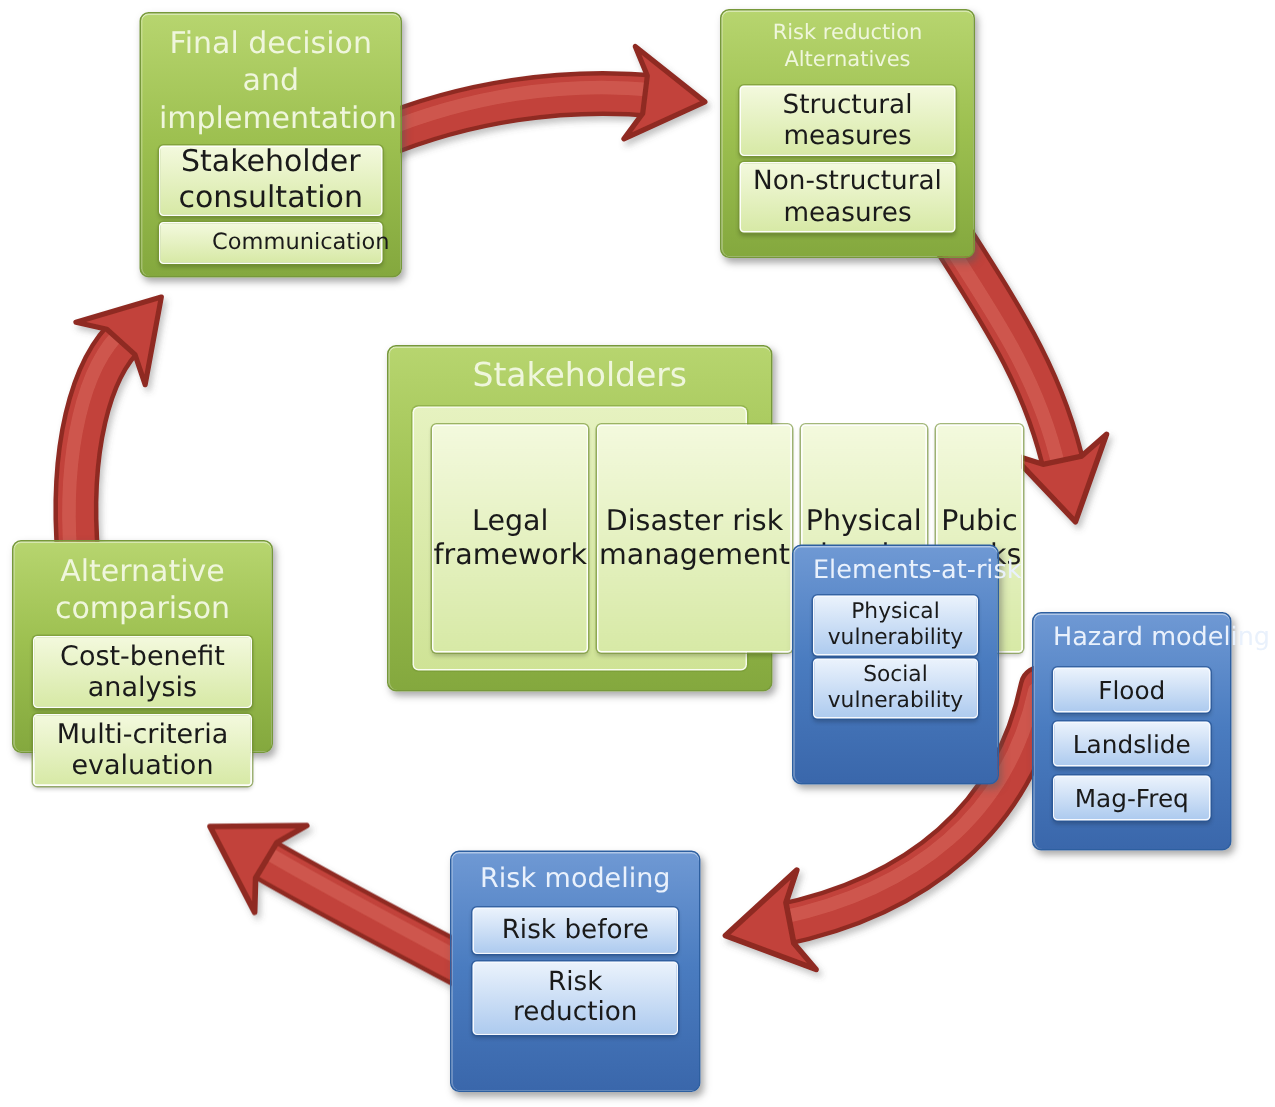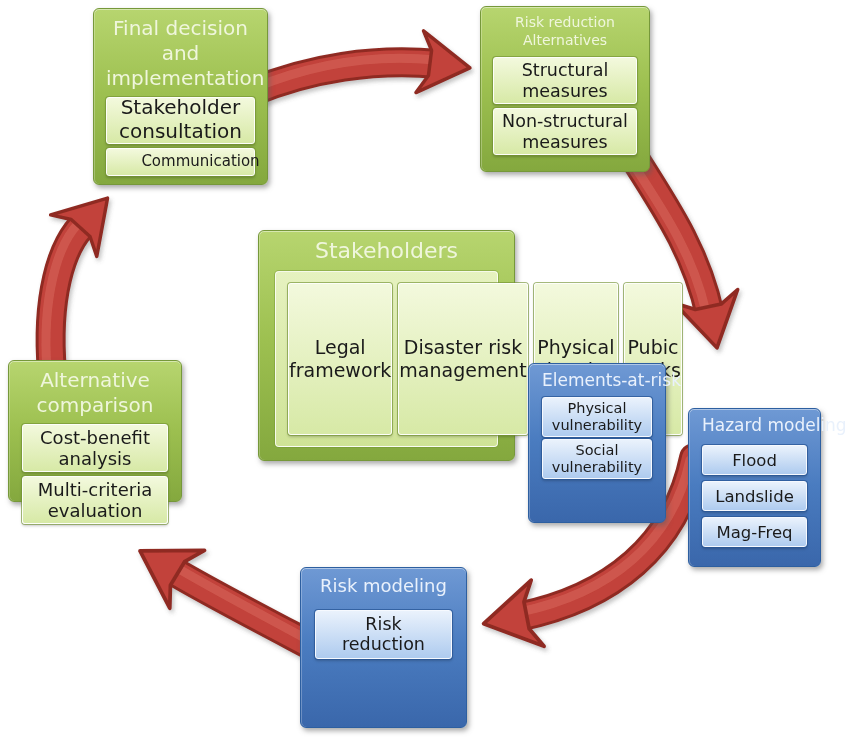--- a/index.html
+++ b/index.html
@@ -193,20 +193,23 @@
     <div class="sub">
         <span>Landslide</span>
       </div>
     <div class="sub">
         <span>Mag-Freq</span>
       </div>
   </div>
 
   <div class="box blue" id="box-riskmodel">
     <div class="box-title nowrap">Risk modeling</div>
+    <div class="sub sub-1">
+        <span>Risk before</span>
+      </div>
     <div class="sub sub-3">
         <span>Risk reduction</span>
       </div>
   </div>
 
   <div class="box green" id="box-comparison">
     <div class="box-title">Alternative comparison</div>
     <div class="sub">
         <span>Cost-benefit analysis</span>
       </div>

